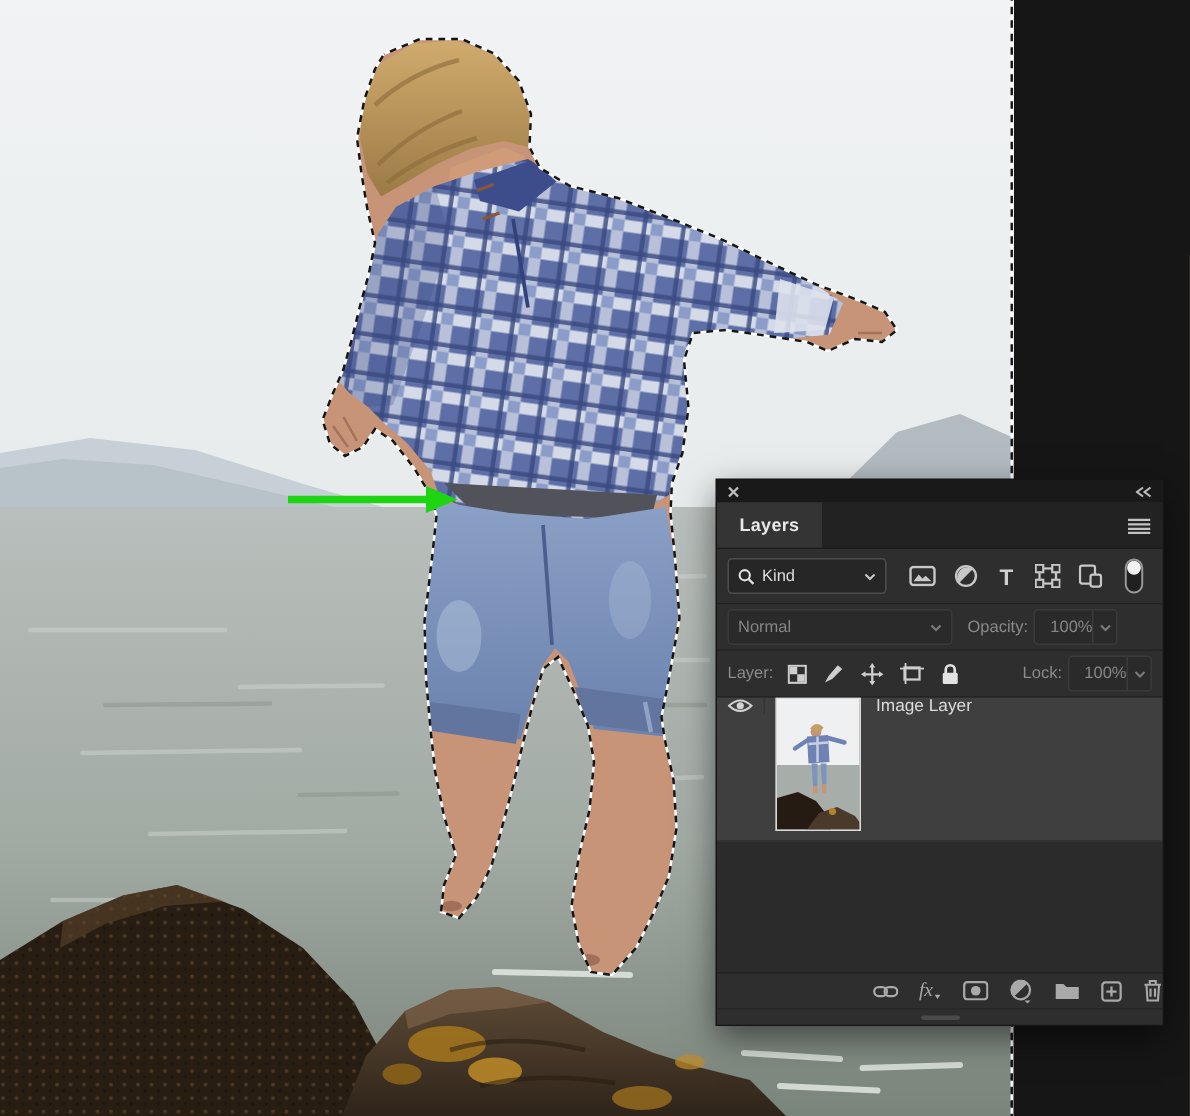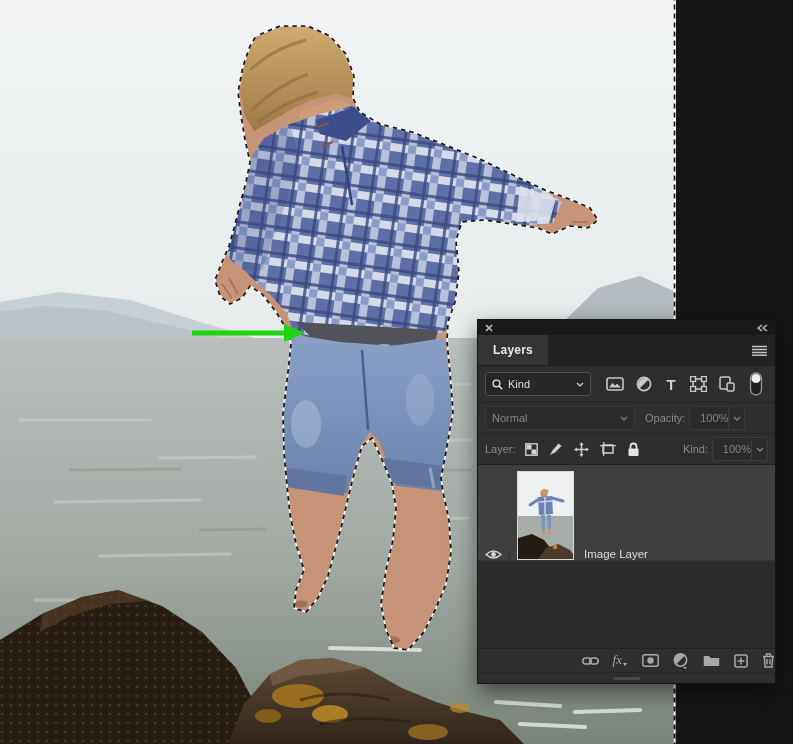--- a/index.html
+++ b/index.html
@@ -32,21 +32,21 @@
   .select .grow{flex:1;}
   .valuebox{height:22px;background:#2a2a2a;border:1px solid #3a3a3a;border-radius:3px;
             display:flex;align-items:center;color:#868686;margin-left:4px;}
   .valuebox .val{width:38px;text-align:right;}
   .valuebox .vdiv{width:1px;align-self:stretch;background:#3a3a3a;}
   .valuebox .chev{width:15px;display:flex;justify-content:center;}
   .dimlabel{color:#8a8a8a;}
   .ficons{display:flex;align-items:center;gap:12px;margin-left:15px;}
   .lockicons{display:flex;align-items:center;gap:11px;margin-left:9px;margin-right:12px;}
   .layerlist{flex:1;background:#2b2b2b;overflow:hidden;}
-  .layerrow{height:95px;background:#3f3f3f;border-bottom:1px solid #333;display:flex;align-items:flex-end;}
+  .layerrow{height:95px;background:#3f3f3f;border-bottom:1px solid #333;display:flex;align-items:flex-start;}
   .eyecol{width:31px;border-right:1px solid #343434;display:flex;align-items:center;justify-content:center;}
   .thumbwrap{display:flex;align-items:center;padding-left:7px;}
   .thumb{width:57px;height:89px;border:1px solid #d9d9d9;box-sizing:border-box;background:#9aa29d;}
   .layername{display:flex;align-items:center;padding-left:10px;color:#dcdcdc;font-size:11.5px;}
   .footer{height:23px;border-top:1px solid #222;background:#2e2e2e;display:flex;align-items:center;
           justify-content:flex-end;gap:14px;flex:0 0 auto;}
   .bottomstrip{height:10px;background:#2e2e2e;border-top:1px solid #272727;display:flex;
                align-items:center;justify-content:center;flex:0 0 auto;}
   .grip{width:26px;height:3px;border-radius:2px;background:#4a4a4a;}
   .icon{display:inline-flex;align-items:center;justify-content:center;line-height:0;}
@@ -342,21 +342,21 @@
           <line x1="3.7" y1="0" x2="3.7" y2="14" stroke="#cfcfcf" stroke-width="1.2"></line>
             </svg>
         </span>
         <span class="icon">
           <svg width="13" height="15">
               <path d="M3.5,7 L3.5,4.5 A3,3 0 0 1 9.5,4.5 L9.5,7" fill="none" stroke="#e2e2e2" stroke-width="1.8"></path>
           <rect x="1.5" y="6.5" width="10" height="7.5" rx="1" fill="#e2e2e2"></rect>
             </svg>
         </span>
       </div>
-      <span class="dimlabel" style="margin-left:auto;">Kind:</span>
+      <span class="dimlabel" style="margin-left:auto;">Lock:</span>
       <div class="valuebox">
         <span class="val">100%</span>
         <span class="vdiv"></span>
         <span class="chev">
             <svg width="8" height="5">
           <path d="M1,1 L4,4 L7,1" stroke="#7c7c7c" stroke-width="1.4" fill="none"></path>
             </svg>
           </span>
       </div>
     </div>

